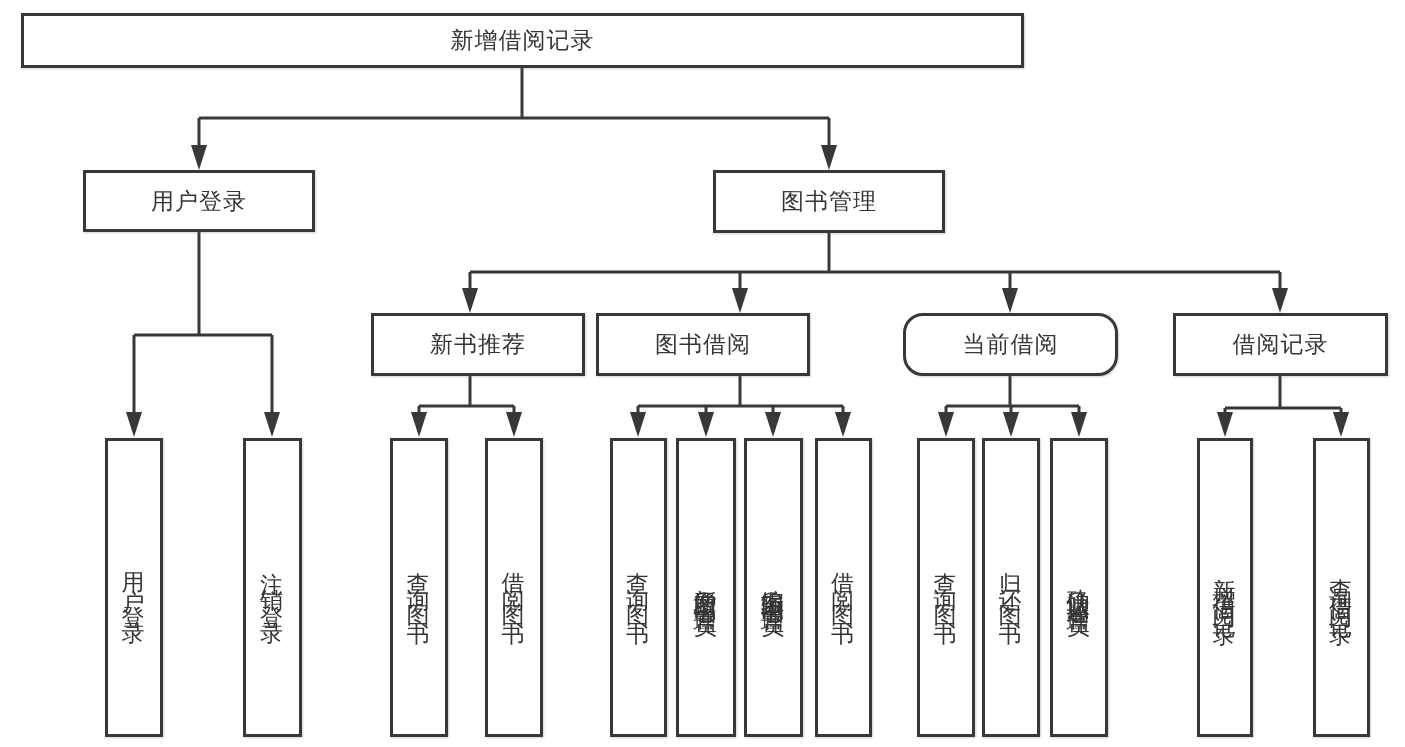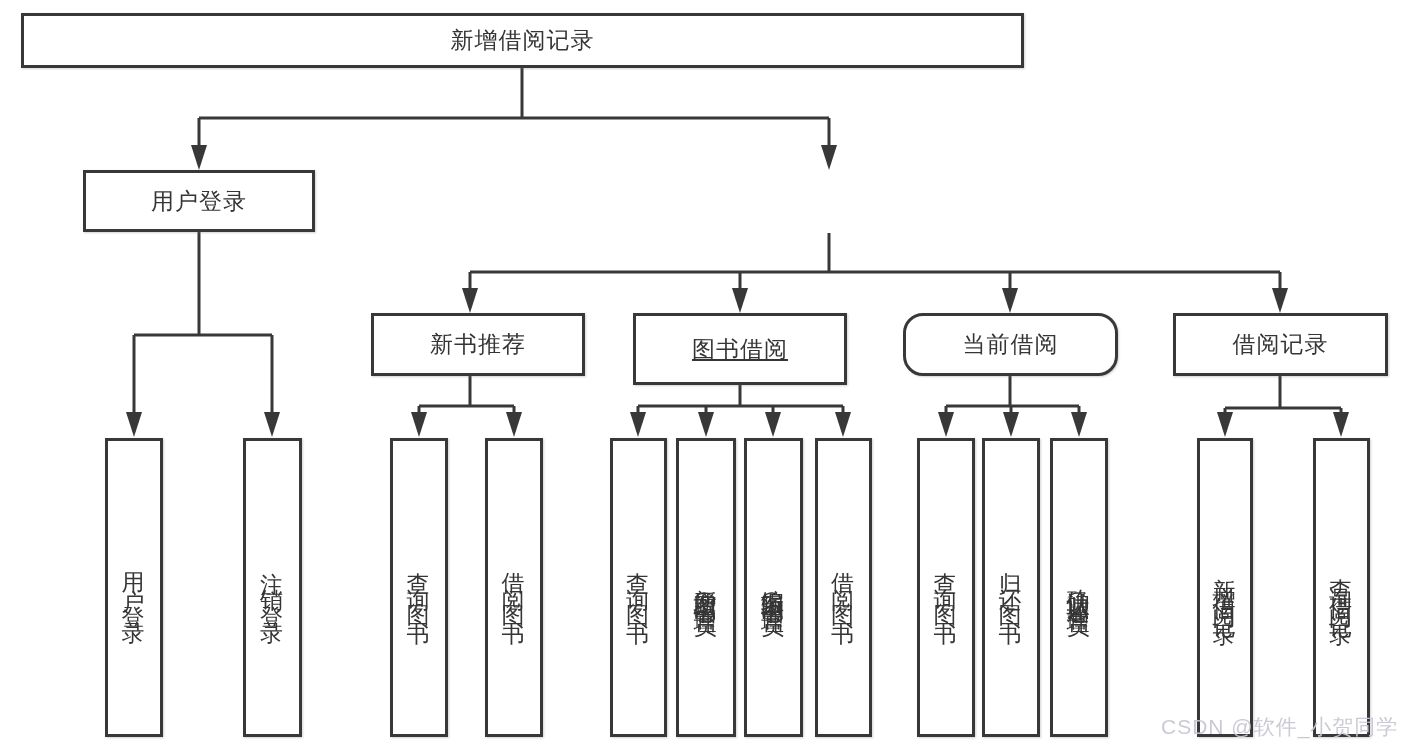--- a/index.html
+++ b/index.html
@@ -104,25 +104,28 @@
     </g>
   </svg>
 
   <div class="node" style="left:21px; top:13px; width:1003px; height:55px;">
     <span>新增借阅记录</span>
   </div>
 
   <div class="node" style="left:83px; top:170px; width:232px; height:62px;">
     <span>用户登录</span>
   </div>
+  <div class="node" style="left:713px; top:170px; width:232px; height:63px;">
+    <span>图书管理</span>
+  </div>
 
   <div class="node" style="left:363px; top:313px; width:214px; height:63px;margin-left:8px;">
     <span>新书推荐</span>
   </div>
-  <div class="node" style="left:633px; top:313px; width:214px; height:72px;text-decoration:underline;">
+  <div class="node" style="left:596px; top:313px; width:214px; height:63px;">
     <span>图书借阅</span>
   </div>
   <div class="node" style="left:903px; top:313px; width:215px; height:63px;border-radius:20px;">
     <span>当前借阅</span>
   </div>
   <div class="node" style="left:1173px; top:313px; width:215px; height:63px;">
     <span>借阅记录</span>
   </div>
 
   <div class="node leaf leaf-s" style="left:105px; width:58px;">
@@ -162,15 +165,14 @@
     <span>确认归还（管理员）</span>
   </div>
 
   <div class="node leaf leaf-m" style="left:1197px; width:56px;">
     <span>新增借阅记录</span>
   </div>
   <div class="node leaf leaf-m" style="left:1313px; width:57px;">
     <span>查询借阅记录</span>
   </div>
 
-  <div class="watermark">CSDN @软件_小贺同学</div>
 
 </div>
 
 </body></html>

